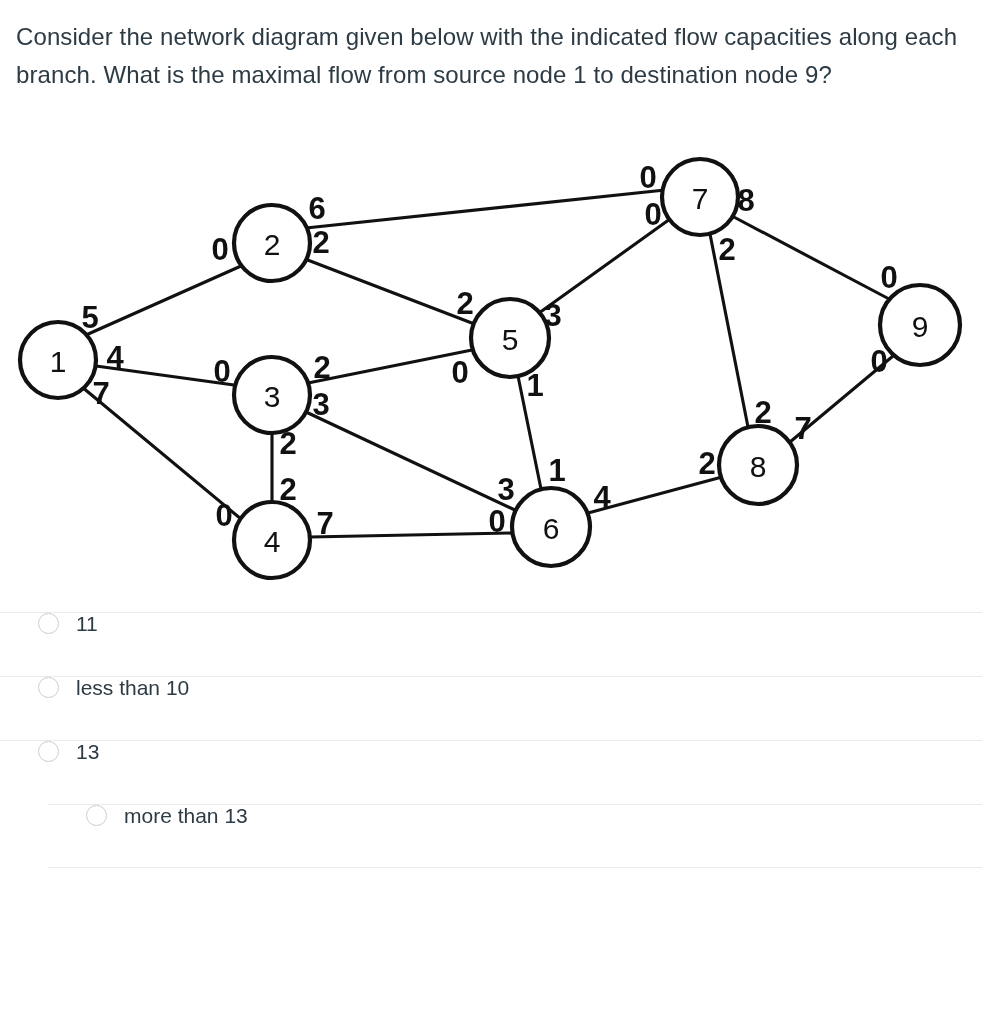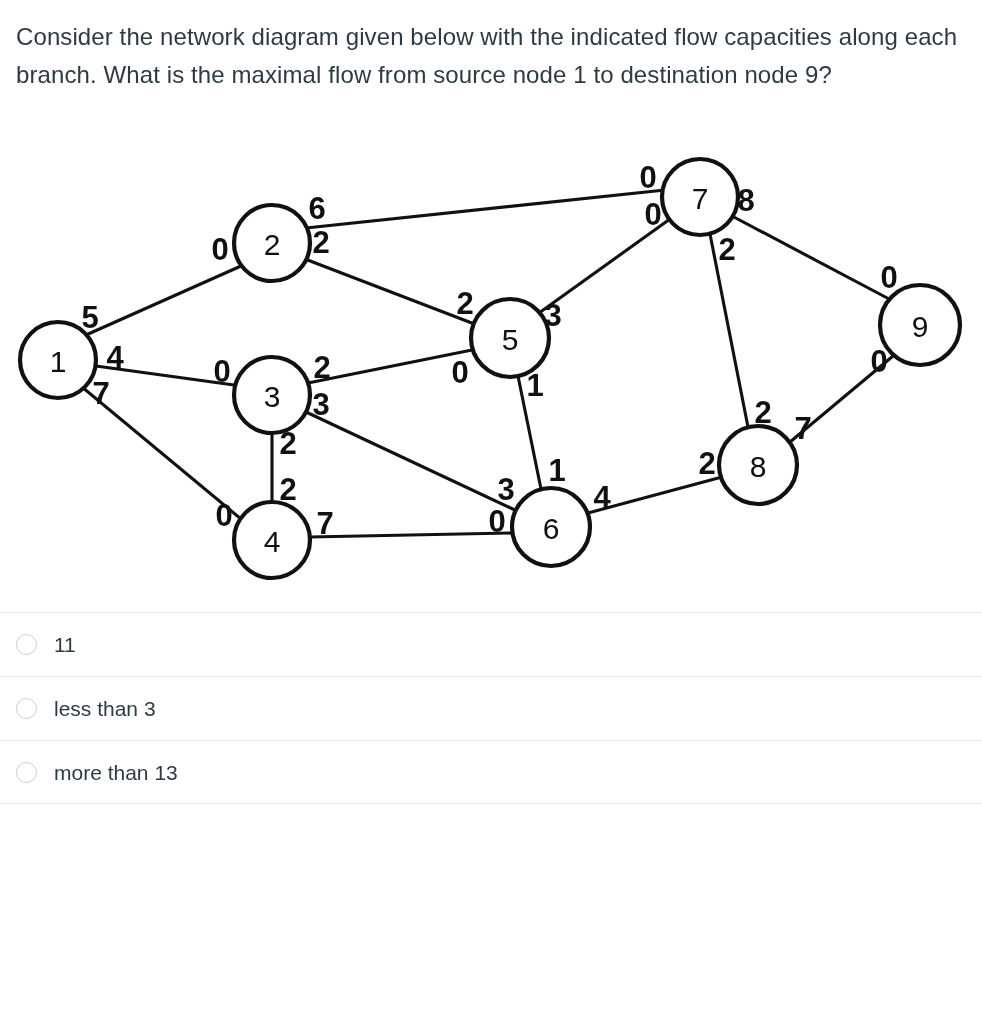--- a/index.html
+++ b/index.html
@@ -66,26 +66,26 @@
     position: absolute;
     left: 0px;
     top: 612px;
     width: 982px;
   }
   .answer-row {
     position: relative;
     height: 64px;
     border-top: 1px solid #e8eaec;
     display: flex;
-    align-items: center;
-    padding-left: 16px;
+    padding-left: 38px;
     box-sizing: border-box;
   }
   .answer-row:last-child {
     border-bottom: 1px solid #e8eaec;
+    margin-left: 48px;
   }
   .radio {
     width: 21px;
     height: 21px;
     border: 1.6px solid #c7cdd1;
     border-radius: 50%;
     background: #ffffff;
     flex: 0 0 auto;
     box-sizing: border-box;
   }
@@ -175,19 +175,23 @@
   </svg>
 </div>
 
 <div id="answers">
     <div class="answer-row">
       <span class="radio"></span>
       <span class="answer-text">11</span>
     </div>
     <div class="answer-row">
       <span class="radio"></span>
-      <span class="answer-text">less than 3</span>
+      <span class="answer-text">less than 10</span>
+    </div>
+    <div class="answer-row">
+      <span class="radio"></span>
+      <span class="answer-text">13</span>
     </div>
     <div class="answer-row">
       <span class="radio"></span>
       <span class="answer-text">more than 13</span>
     </div>
   </div>
 
 </body></html>

